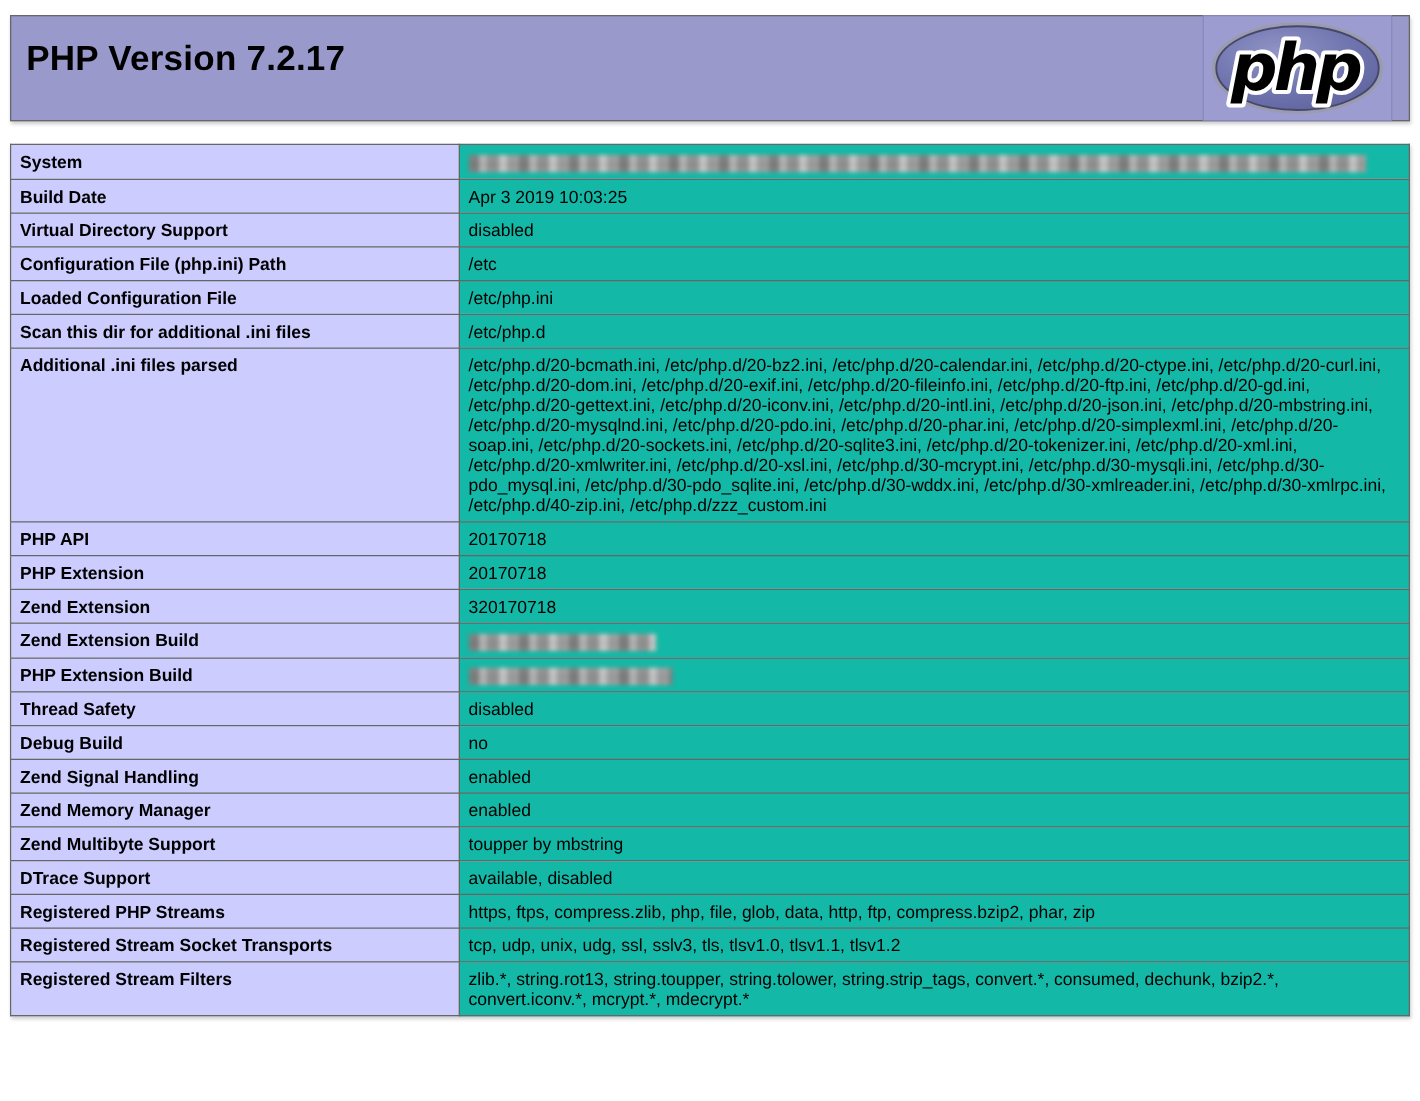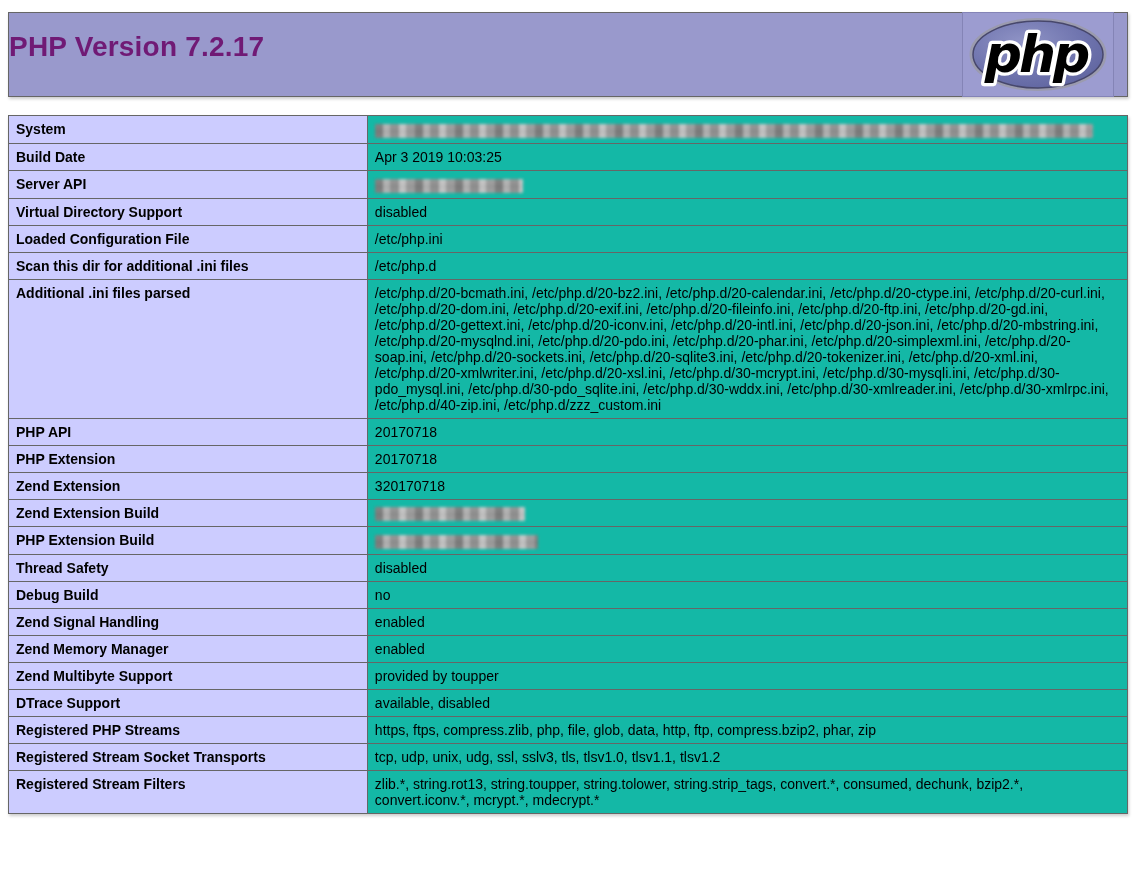--- a/index.html
+++ b/index.html
@@ -19,24 +19,24 @@
     box-sizing: border-box;
     width: 1120px;
     height: 85px;
     background: #9999cc;
     border: 1px solid #666666;
     box-shadow: 1px 2px 3px #cccccc;
     margin-bottom: 18px;
   }
   .page-title {
     margin: 0;
-    padding: 18px 0 0 0;
+    padding: 18px 0 0 12px;
     font-size: 28px;
     font-weight: bold;
-    color: #701a75;
+    color: #000000;
     letter-spacing: 0.2px;
   }
   .logo-link {
     position: absolute;
     top: -1px;
     right: 13px;
     display: block;
     width: 152px;
     height: 89px;
     text-decoration: none;
@@ -116,28 +116,28 @@
     <tbody id="info-tbody">
         <tr>
           <td class="cell-label">System</td>
           <td class="cell-value"><span class="redacted" style="width: 718px;"></span></td>
         </tr>
         <tr>
           <td class="cell-label">Build Date</td>
           <td class="cell-value">Apr 3 2019 10:03:25</td>
         </tr>
         <tr>
-          <td class="cell-label">Server API</td>
-          <td class="cell-value"><span class="redacted" style="width: 148px;"></span></td>
-        </tr>
-        <tr>
           <td class="cell-label">Virtual Directory Support</td>
           <td class="cell-value">disabled</td>
         </tr>
         <tr>
+          <td class="cell-label">Configuration File (php.ini) Path</td>
+          <td class="cell-value">/etc</td>
+        </tr>
+        <tr>
           <td class="cell-label">Loaded Configuration File</td>
           <td class="cell-value">/etc/php.ini</td>
         </tr>
         <tr>
           <td class="cell-label">Scan this dir for additional .ini files</td>
           <td class="cell-value">/etc/php.d</td>
         </tr>
         <tr>
           <td class="cell-label">Additional .ini files parsed</td>
           <td class="cell-value">/etc/php.d/20-bcmath.ini, /etc/php.d/20-bz2.ini, /etc/php.d/20-calendar.ini, /etc/php.d/20-ctype.ini, /etc/php.d/20-curl.ini, /etc/php.d/20-dom.ini, /etc/php.d/20-exif.ini, /etc/php.d/20-fileinfo.ini, /etc/php.d/20-ftp.ini, /etc/php.d/20-gd.ini, /etc/php.d/20-gettext.ini, /etc/php.d/20-iconv.ini, /etc/php.d/20-intl.ini, /etc/php.d/20-json.ini, /etc/php.d/20-mbstring.ini, /etc/php.d/20-mysqlnd.ini, /etc/php.d/20-pdo.ini, /etc/php.d/20-phar.ini, /etc/php.d/20-simplexml.ini, /etc/php.d/20-soap.ini, /etc/php.d/20-sockets.ini, /etc/php.d/20-sqlite3.ini, /etc/php.d/20-tokenizer.ini, /etc/php.d/20-xml.ini, /etc/php.d/20-xmlwriter.ini, /etc/php.d/20-xsl.ini, /etc/php.d/30-mcrypt.ini, /etc/php.d/30-mysqli.ini, /etc/php.d/30-pdo_mysql.ini, /etc/php.d/30-pdo_sqlite.ini, /etc/php.d/30-wddx.ini, /etc/php.d/30-xmlreader.ini, /etc/php.d/30-xmlrpc.ini, /etc/php.d/40-zip.ini, /etc/php.d/zzz_custom.ini</td>
@@ -173,21 +173,21 @@
         <tr>
           <td class="cell-label">Zend Signal Handling</td>
           <td class="cell-value">enabled</td>
         </tr>
         <tr>
           <td class="cell-label">Zend Memory Manager</td>
           <td class="cell-value">enabled</td>
         </tr>
         <tr>
           <td class="cell-label">Zend Multibyte Support</td>
-          <td class="cell-value">provided by toupper</td>
+          <td class="cell-value">toupper by mbstring</td>
         </tr>
         <tr>
           <td class="cell-label">DTrace Support</td>
           <td class="cell-value">available, disabled</td>
         </tr>
         <tr>
           <td class="cell-label">Registered PHP Streams</td>
           <td class="cell-value">https, ftps, compress.zlib, php, file, glob, data, http, ftp, compress.bzip2, phar, zip</td>
         </tr>
         <tr>

